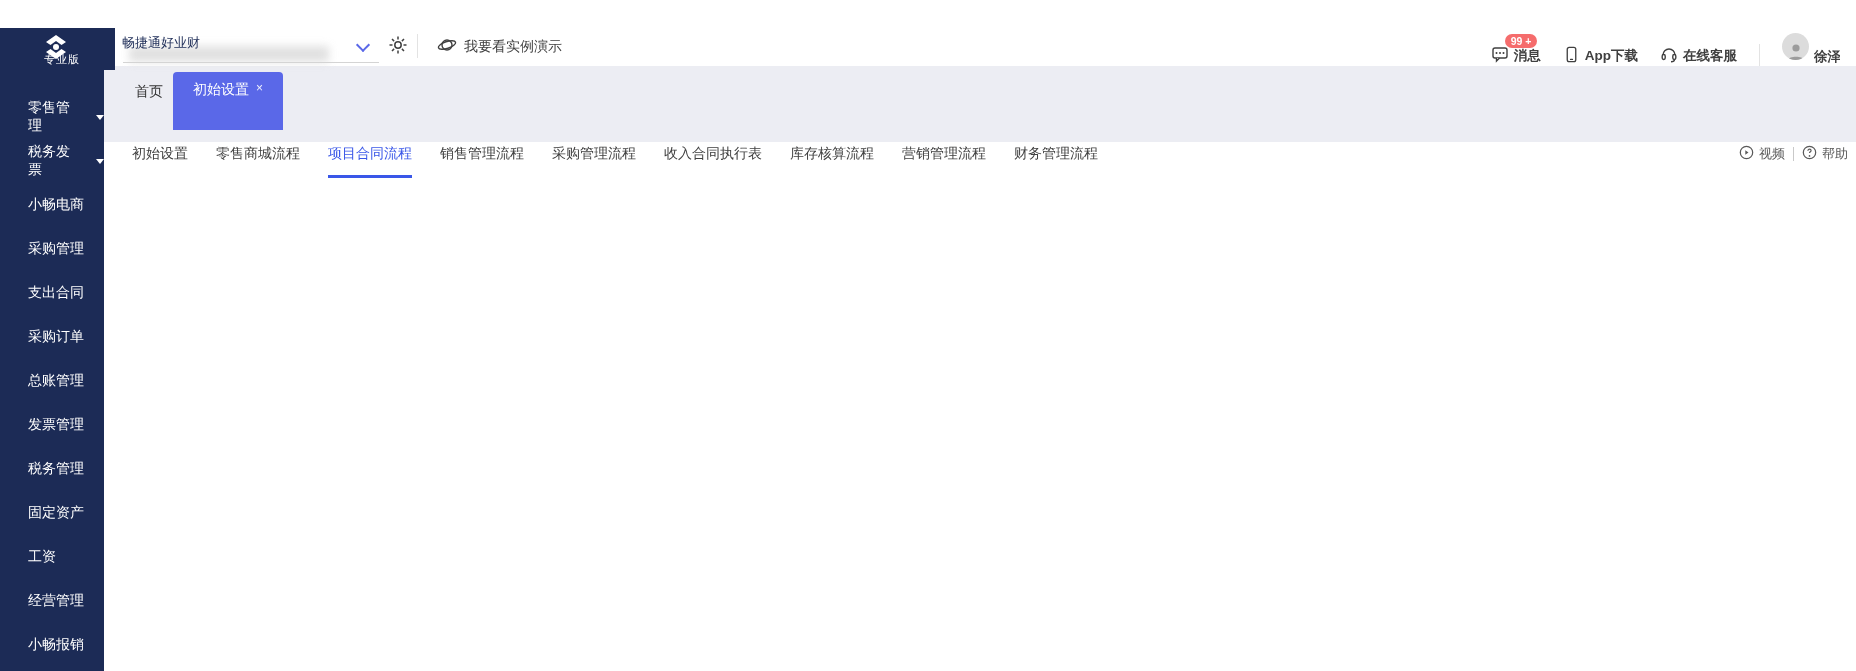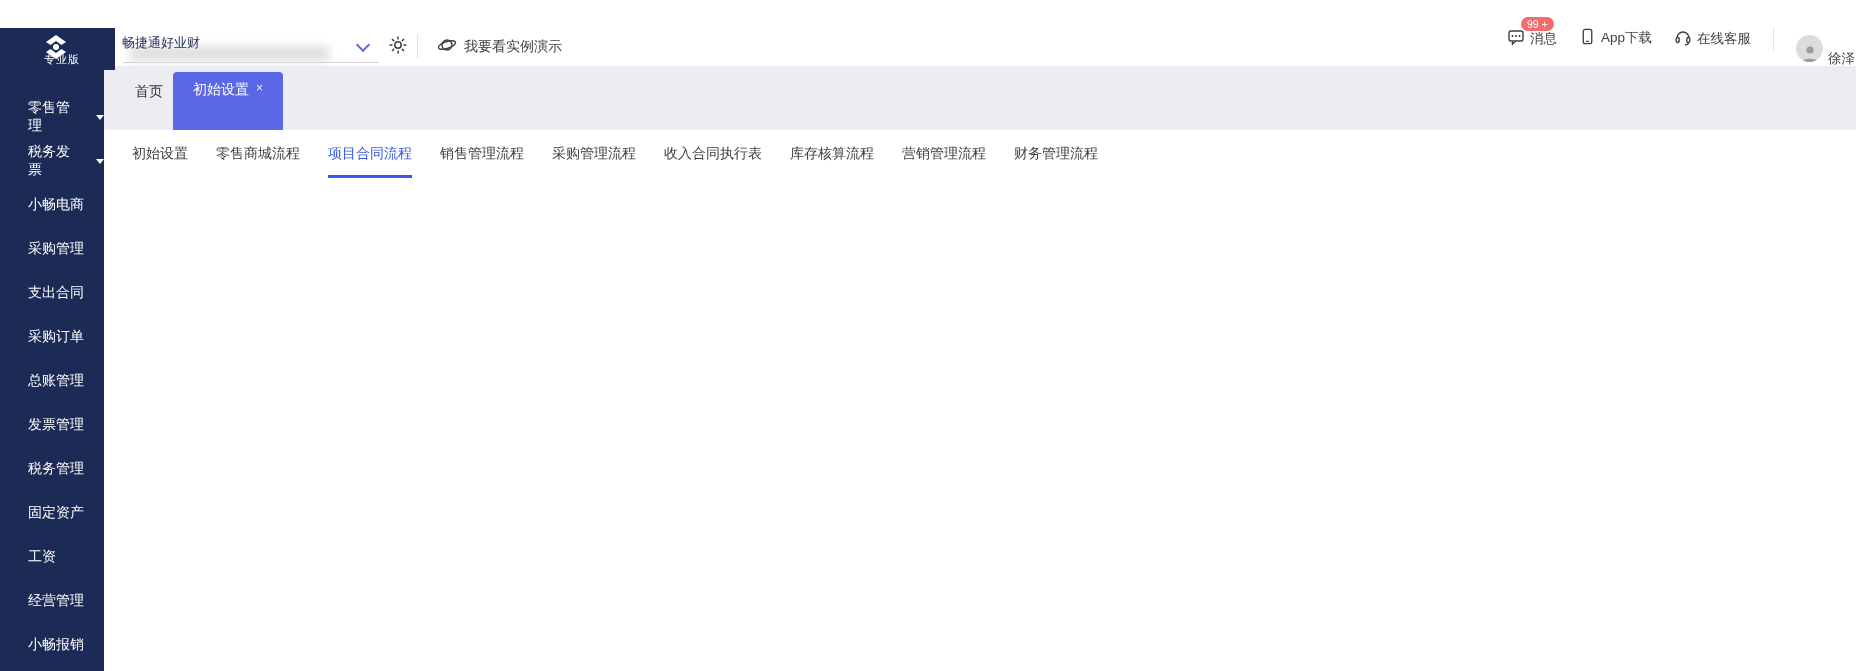--- a/index.html
+++ b/index.html
@@ -14,29 +14,29 @@
   .brand { position:absolute; left:122px; top:34px; color:#1c2b56; font-size:13px; font-weight:normal; z-index:7; }
 
   
   .appbar { position:absolute; left:115px; top:28px; right:0; height:38px; background:#fff; z-index:5; }
   .blur-box { position:absolute; left:14px; top:18px; width:200px; height:16px; background:#d7d7d7; border-radius:3px; filter:blur(4px); opacity:.75; }
   .dd-underline { position:absolute; left:8px; top:34px; width:256px; border-bottom:1px solid #d4d4d4; }
   .chevron { position:absolute; left:243px; top:12px; width:10px; height:10px; border-right:2px solid #5a68e8; border-bottom:2px solid #5a68e8; transform:rotate(45deg); }
   .gear-ic { position:absolute; left:272px; top:6px; }
   .hdr-div { position:absolute; left:302px; top:6px; height:24px; border-left:1px solid #e3e3e3; }
   .demo { position:absolute; left:322px; top:7px; display:flex; align-items:center; gap:7px; color:#404040; font-size:14px; cursor:pointer; }
-  .hdr-right { position:absolute; right:0; top:0; height:38px; display:flex; align-items:flex-start; gap:22px; padding-right:2px; color:#404040; font-size:13.5px; }
+  .hdr-right { position:absolute; right:0; top:0; height:38px; display:flex; align-items:flex-end; gap:22px; padding-right:16px; color:#404040; font-size:13.5px;font-weight:bold; }
   .hdr-item { display:flex; align-items:center; gap:5px; cursor:pointer; position:relative; }
   .badge { position:absolute; top:-11px; left:14px; background:#f56c6c; color:#fff; font-size:10.5px; line-height:14px; padding:0 6px; border-radius:8px; white-space:nowrap; }
   .hdr-div2 { height:22px; border-left:1px solid #e3e3e3; }
   .avatar { width:27px; height:27px; border-radius:50%; background:#dcdcdc; display:flex; align-items:flex-end; justify-content:center; overflow:hidden; }
   .user-name { width:26px; overflow:hidden; white-space:nowrap;margin-top:22px; }
 
   
-  .tabstrip { position:absolute; left:104px; top:66px; right:0; height:64px; background:#ecedf3; z-index:4; }
+  .tabstrip { position:absolute; left:104px; top:66px; right:0; height:76px; background:#ecedf3; z-index:4; }
   .tab-home { position:absolute; left:22px; top:8px; width:46px; text-align:center; font-size:14px; color:#333; line-height:34px; cursor:pointer; }
   .tab-active { position:absolute; left:69px; top:6px; width:110px; height:58px; background:#5a68e8; border-radius:4px 4px 0 0; color:#fff; font-size:14px; display:flex; justify-content:center; align-items:flex-start; padding-top:9px; gap:7px; cursor:pointer; }
   .tab-x { font-size:12px; opacity:.9; cursor:pointer; }
 
   
   .sidebar { position:absolute; left:0; top:66px; width:104px; bottom:0; background:#1c2b56; z-index:5; }
   .side-nav { padding-top:29px; }
   .side-item { height:44px; display:flex; align-items:center; padding-left:28px; color:#fff; font-size:14px; cursor:pointer; gap:17px; }
   .side-item .tri { width:0; height:0; border-left:4.5px solid transparent; border-right:4.5px solid transparent; border-top:5.5px solid #fff; margin-top:1px; }
 
@@ -199,20 +199,42 @@
         <div class="subtab">初始设置</div>
         <div class="subtab">零售商城流程</div>
         <div class="subtab active">项目合同流程</div>
         <div class="subtab">销售管理流程</div>
         <div class="subtab">采购管理流程</div>
         <div class="subtab">收入合同执行表</div>
         <div class="subtab">库存核算流程</div>
         <div class="subtab">营销管理流程</div>
         <div class="subtab">财务管理流程</div>
       </div>
+    <div class="panel-tools">
+      <div class="ptool">
+        <span>
+          <svg width="15" height="15" viewBox="0 0 16 16" fill="none" stroke="#595959" stroke-width="1.3">
+              <circle cx="8" cy="8" r="6.6"></circle>
+              <path d="M6.7 5.6l3.4 2.4-3.4 2.4z" fill="#595959" stroke="none"></path>
+            </svg>
+        </span>
+        <span>视频</span>
+      </div>
+      <div class="ptool-div"></div>
+      <div class="ptool">
+        <span>
+          <svg width="15" height="15" viewBox="0 0 16 16" fill="none" stroke="#595959" stroke-width="1.3">
+              <circle cx="8" cy="8" r="6.6"></circle>
+              <path d="M6.3 6.2c0-1 .8-1.7 1.7-1.7s1.7.6 1.7 1.5c0 1.2-1.7 1.3-1.7 2.6"></path>
+              <path d="M8 11.6h.01" stroke-width="1.8" stroke-linecap="round"></path>
+            </svg>
+        </span>
+        <span>帮助</span>
+      </div>
+    </div>
   </main>
 
   <h1 class="diagram-title">项目合同流程</h1>
   <div class="diagram-layer" id="diagram-layer">
     <svg class="edges-svg" id="edges-svg">
       <defs>
         <marker id="arr" markerWidth="8" markerHeight="8" refX="5.6" refY="3" orient="auto">
           <path d="M0 0 L6.5 3 L0 6 z" fill="#6f6f6f"></path>
         </marker>
       </defs>

